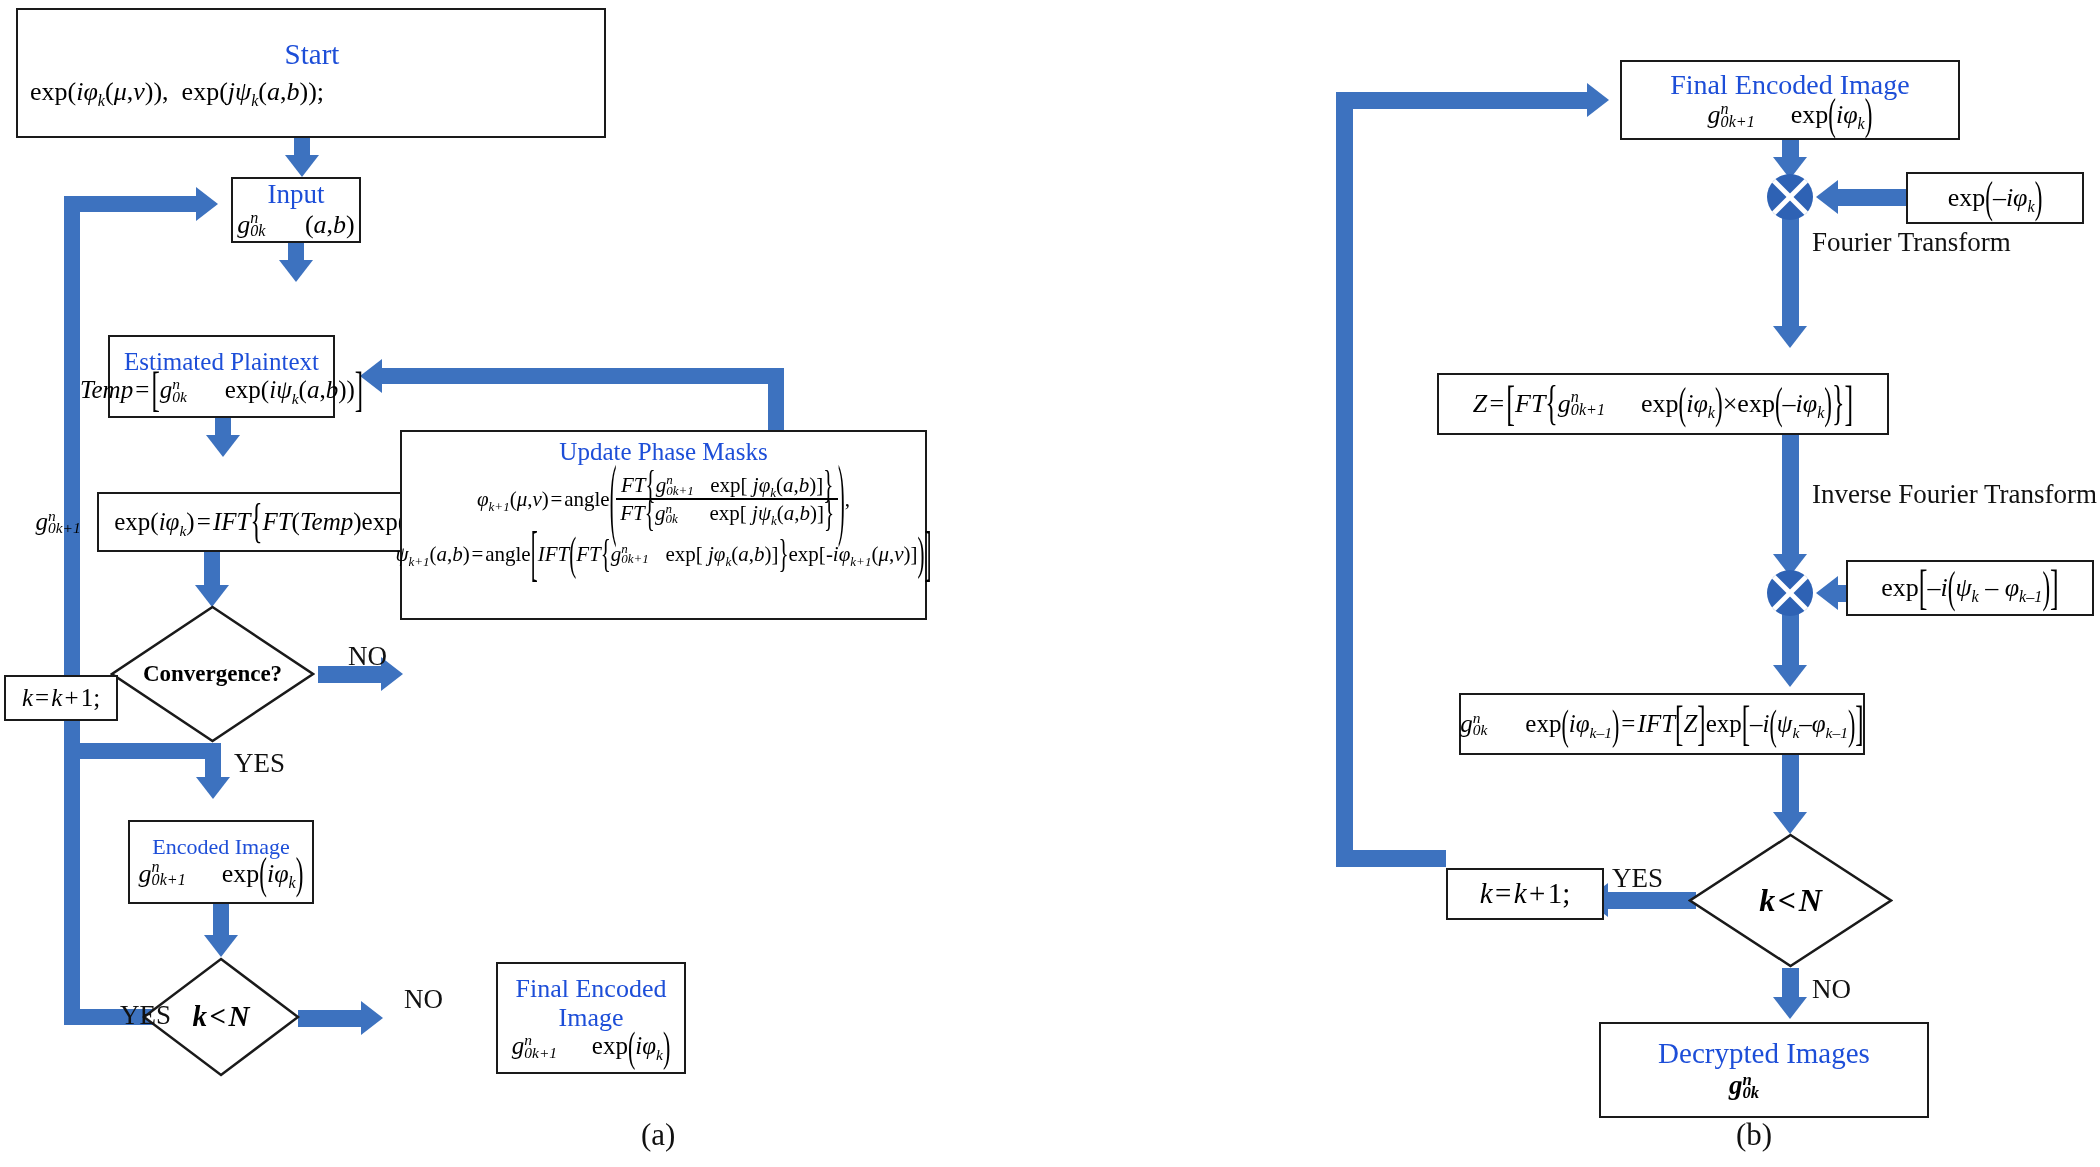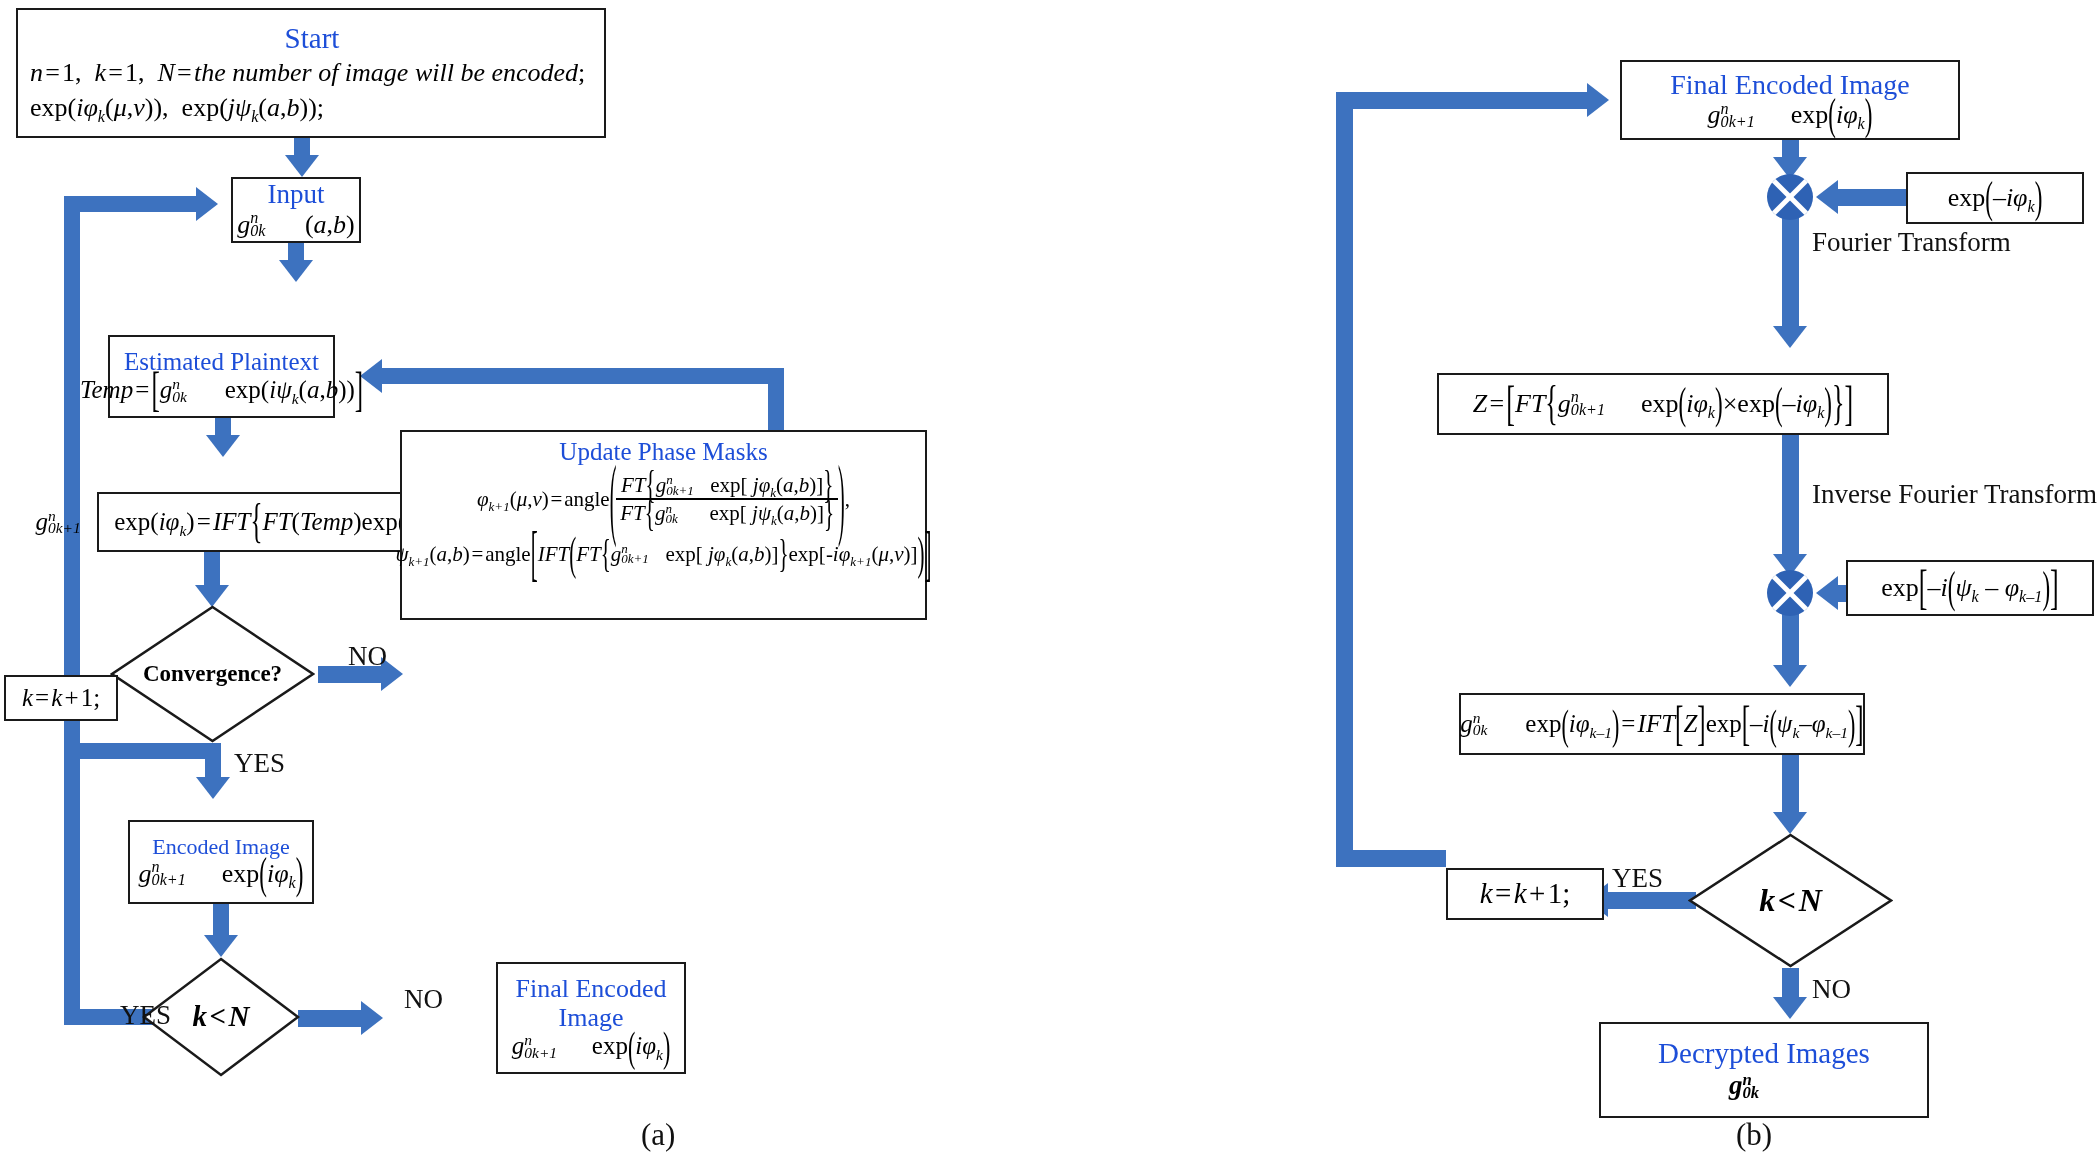--- a/index.html
+++ b/index.html
@@ -68,25 +68,20 @@
   .mult::after{transform:translate(-50%,-50%) rotate(-45deg);}
 
   .caption{position:absolute;font-size:31px;font-family:"Liberation Serif",serif;
            color:#111;z-index:6;}
 </style>
 </head>
 <body>
 
 <div class="box" style="left:16px;top:8px;width:590px;height:130px;align-items:flex-start;padding:6px 10px 6px 12px;">
   <div class="title" style="font-size:29px;width:100%;text-align:center;">Start</div>
-  <div class="f" style="font-size:26px;margin-top:3px;">
-    <span class="mi">n</span><span class="up"> = 1,</span>
-    <span class="mi">&nbsp;k</span><span class="up"> = 1,</span>
-    <span class="mi">&nbsp;N</span><span class="up"> = </span><span class="mi">the number of image will be encoded</span><span class="up">;</span>
-  </div>
   <div class="f" style="font-size:26px;margin-top:6px;">
     <span class="up">exp</span><span class="up">(</span><span class="mi">iφ</span><sub class="s">k</sub><span class="up">(</span><span class="mi">μ</span><span class="up">,</span><span class="mi">v</span><span class="up">))</span><span class="up">,</span>&nbsp;
     <span class="up">exp</span><span class="up">(</span><span class="mi">jψ</span><sub class="s">k</sub><span class="up">(</span><span class="mi">a</span><span class="up">,</span><span class="mi">b</span><span class="up">));</span>
   </div>
 </div>
 
 <div class="bar" style="left:294px;top:138px;width:16px;height:22px;"></div>
 <div class="arrowhead ah-down" style="left:285px;top:155px;"></div>
 
 <div class="box" style="left:231px;top:177px;width:130px;height:66px;">

